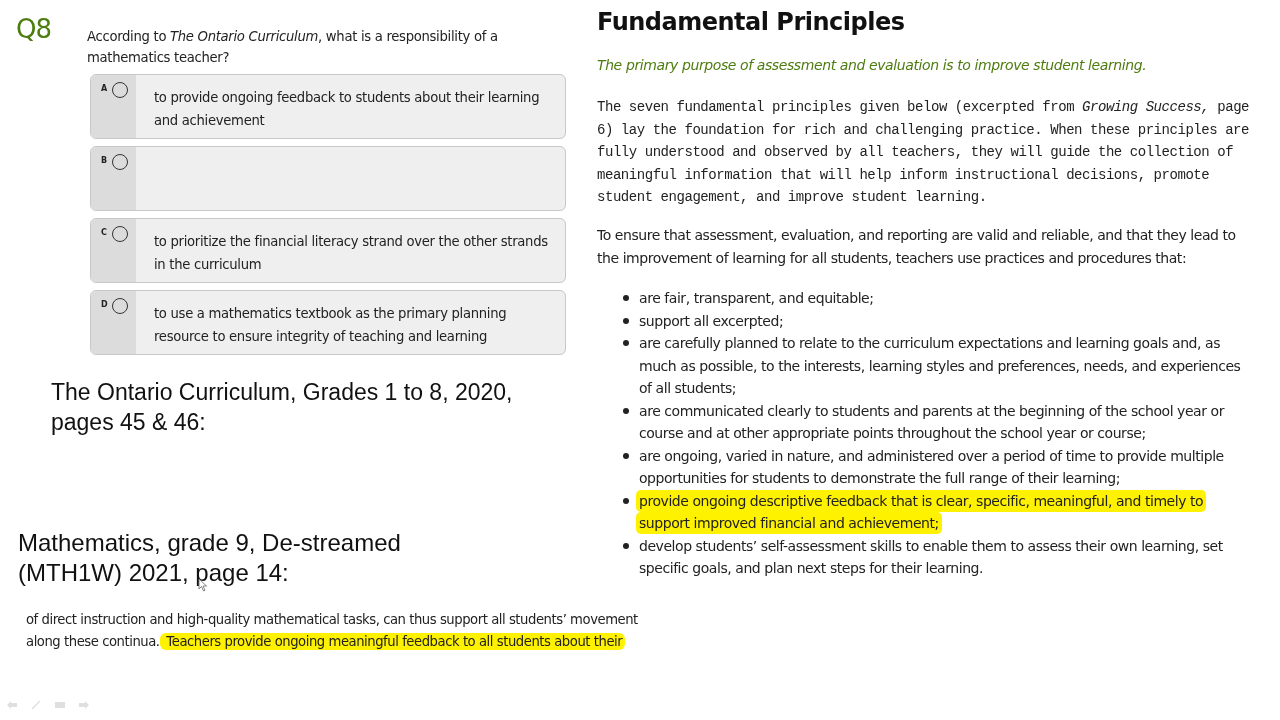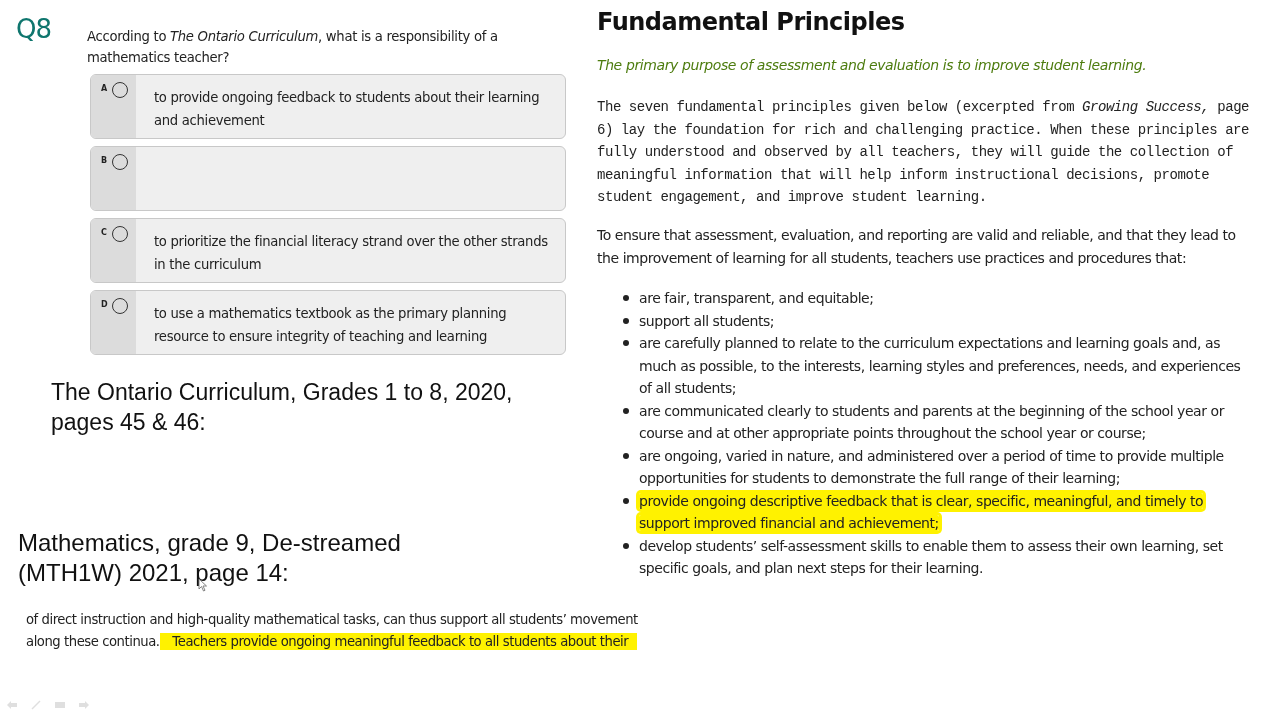--- a/index.html
+++ b/index.html
@@ -1,21 +1,21 @@
 <!DOCTYPE html>
 <html><head>
   <meta charset="utf-8">
   <style>
     * { box-sizing: border-box; margin: 0; padding: 0; }
     html, body { width: 1280px; height: 720px; background: #ffffff; overflow: hidden; }
     body { position: relative; font-family: "Liberation Sans", sans-serif; color: #1a1a1a; }
 
     .q-number {
       position: absolute; left: 16px; top: 14px;
-      font-family: "DejaVu Sans", sans-serif; font-size: 26px; color: #0f766e;
+      font-family: "DejaVu Sans", sans-serif; font-size: 26px; color: #4d7c0f;
       letter-spacing: -1px;
     }
     .q-text {
       position: absolute; left: 87px; top: 26px; width: 440px;
       font-family: "DejaVu Sans", sans-serif; font-size: 13.2px; line-height: 21px; color: #222;
       letter-spacing: -0.3px;
     }
     .q-text i { font-style: italic; }
 
     .options { position: absolute; left: 90px; top: 74px; width: 476px; }
@@ -48,21 +48,21 @@
     .ref-2 {
       position: absolute; left: 18px; top: 528px; width: 460px;
       font-family: "Liberation Sans", sans-serif; font-size: 24px; line-height: 30px; color: #111;
     }
 
     .excerpt {
       position: absolute; left: 26px; top: 609px; width: 680px;
       font-family: "DejaVu Sans", sans-serif; font-size: 13.2px; line-height: 22px; color: #222;
       letter-spacing: -0.45px;
     }
-    .hl { background: #fff200; padding: 1px 9px; border-radius: 0; }
+    .hl { background: #fff200; padding: 1px 3px; border-radius: 6px; }
 
     .cursor {
       position: absolute; left: 198px; top: 578px; width: 10px; height: 14px;
     }
 
     .nav-icons {
       position: absolute; left: 6px; top: 700px; display: flex; gap: 12px; opacity: 0.18;
     }
     .nav-icon { width: 12px; height: 10px; cursor: pointer; }
 
@@ -169,20 +169,20 @@
     </svg>
 </div>
 
 <div class="right">
   <div class="doc-title">Fundamental Principles</div>
   <div class="doc-subtitle">The primary purpose of assessment and evaluation is to improve student learning.</div>
   <div class="doc-p1"><span>The seven fundamental principles given below (excerpted from </span><i>Growing Success,</i><span> page 6) lay the foundation for rich and challenging practice. When these principles are fully understood and observed by all teachers, they will guide the collection of meaningful information that will help inform instructional decisions, promote student engagement, and improve student learning.</span></div>
   <div class="doc-p2">To ensure that assessment, evaluation, and reporting are valid and reliable, and that they lead to the improvement of learning for all students, teachers use practices and procedures that:</div>
   <ul class="doc-list">
     <li><span>are fair, transparent, and equitable;</span></li>
-    <li><span>support all students;</span></li>
+    <li><span>support all excerpted;</span></li>
     <li><span>are carefully planned to relate to the curriculum expectations and learning goals and, as much as possible, to the interests, learning styles and preferences, needs, and experiences of all students;</span></li>
     <li><span>are communicated clearly to students and parents at the beginning of the school year or course and at other appropriate points throughout the school year or course;</span></li>
     <li><span>are ongoing, varied in nature, and administered over a period of time to provide multiple opportunities for students to demonstrate the full range of their learning;</span></li>
     <li class="highlight"><span class="hltext">provide ongoing descriptive feedback that is clear, specific, meaningful, and timely to support improved financial and achievement;</span></li>
     <li><span>develop students’ self-assessment skills to enable them to assess their own learning, set specific goals, and plan next steps for their learning.</span></li>
   </ul>
 </div>
 
 </body></html>

